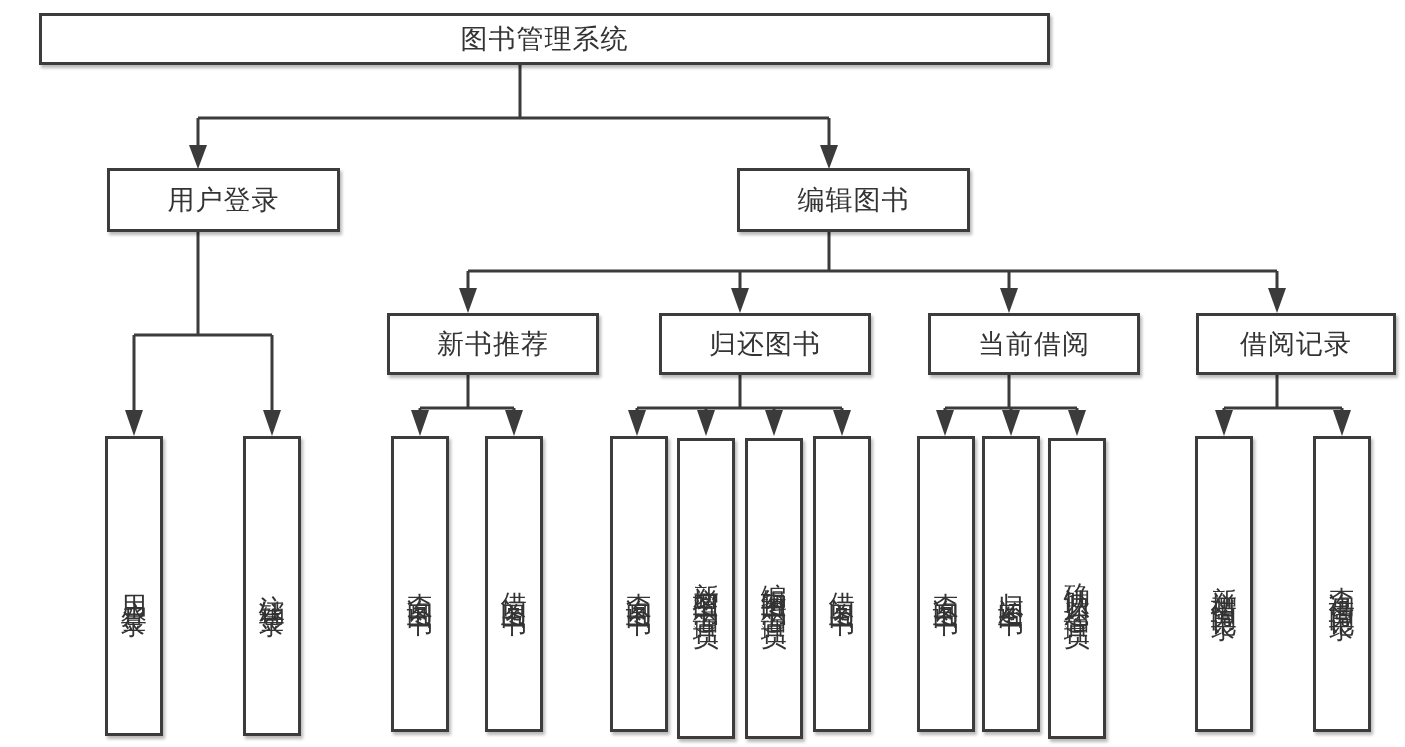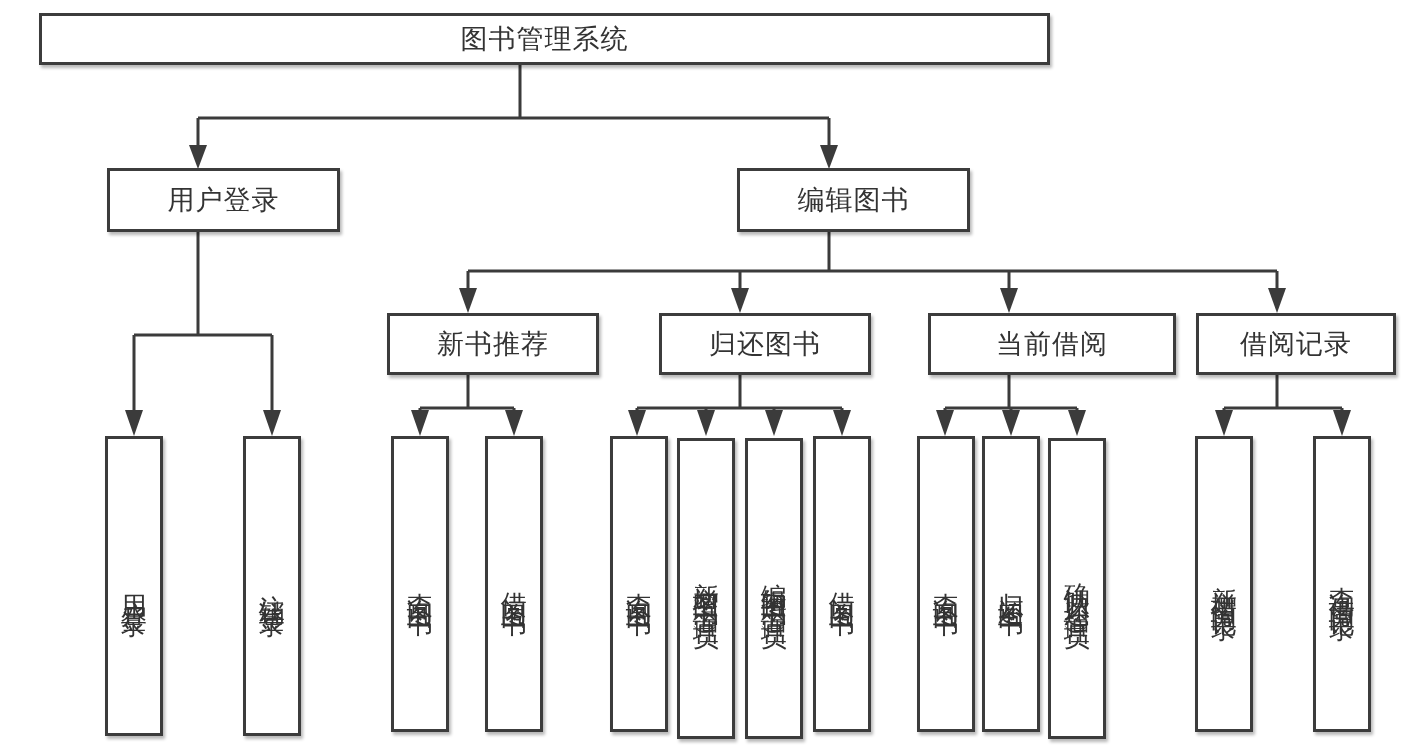--- a/index.html
+++ b/index.html
@@ -115,21 +115,21 @@
   <div class="node h" style="left:712px;top:168px;width:233px;height:64px">
     <span>编辑图书</span>
   </div>
 
   <div class="node h" style="left:362px;top:313px;width:212px;height:62px">
     <span>新书推荐</span>
   </div>
   <div class="node h" style="left:634px;top:313px;width:212px;height:62px">
     <span>归还图书</span>
   </div>
-  <div class="node h" style="left:903px;top:313px;width:248px;height:62px">
+  <div class="node h" style="left:903px;top:313px;width:212px;height:62px">
     <span>当前借阅</span>
   </div>
   <div class="node h" style="left:1171px;top:313px;width:200px;height:62px">
     <span>借阅记录</span>
   </div>
 
   <div class="node leaf" style="left:105px;top:436px;width:58px;height:300px">
     <span class="vtext">用户登录</span>
   </div>
   <div class="node leaf" style="left:243px;top:436px;width:58px;height:300px">

